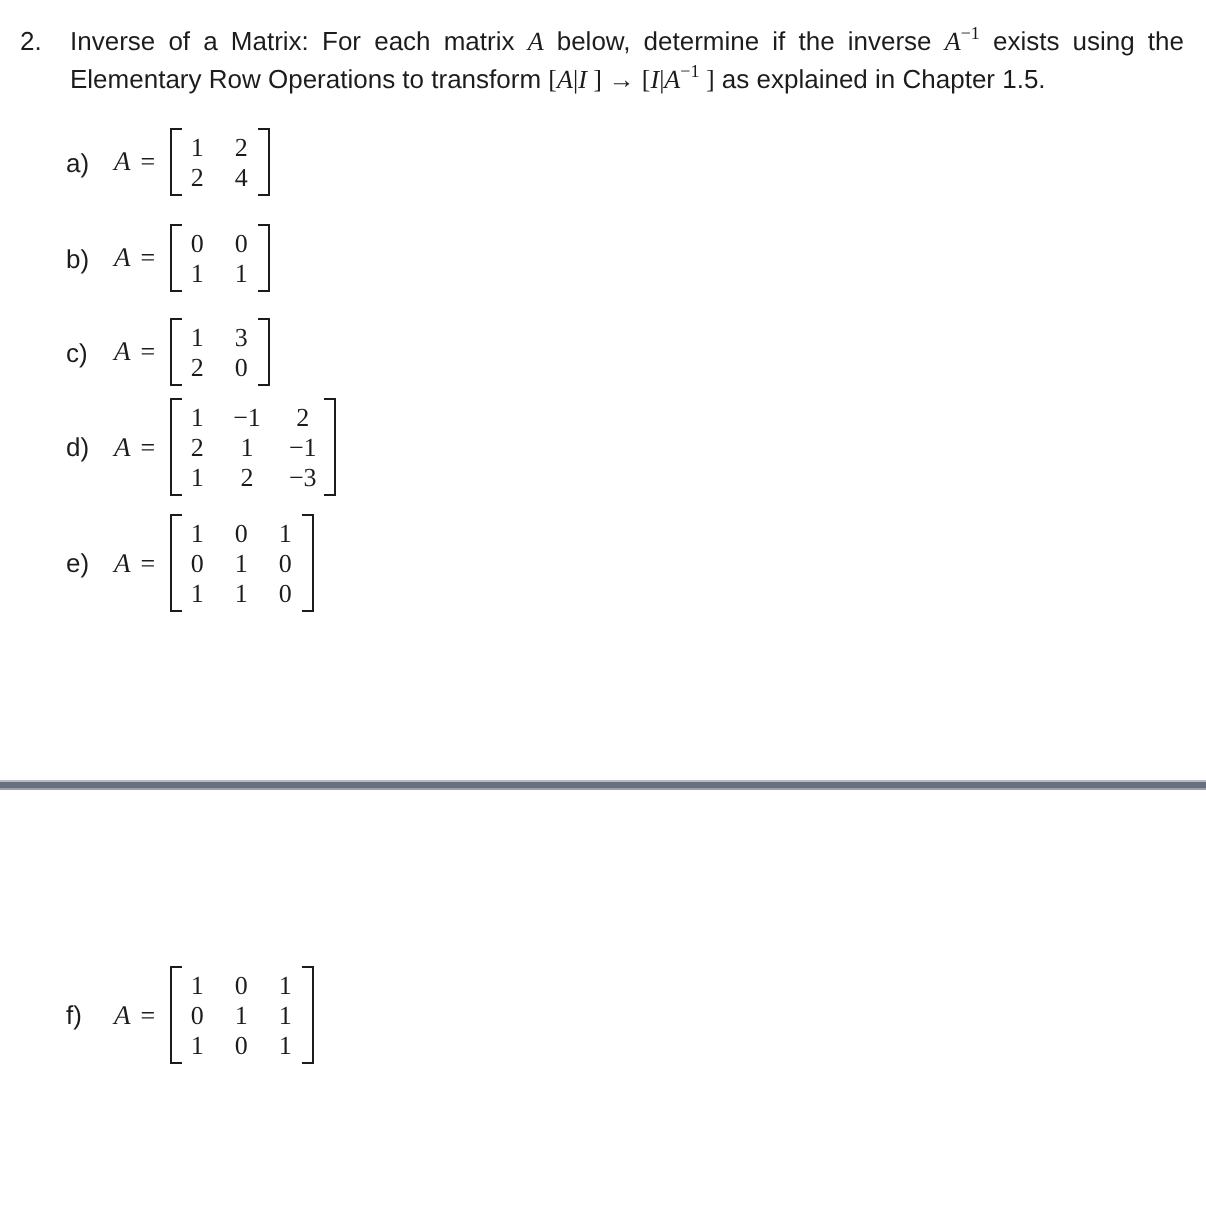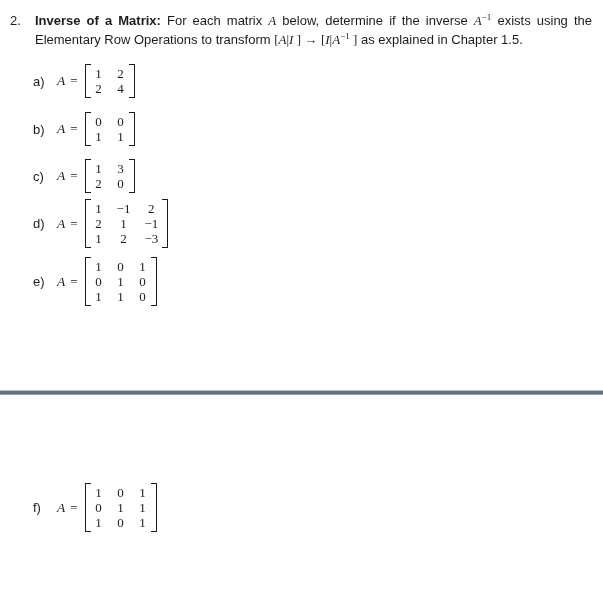--- a/index.html
+++ b/index.html
@@ -30,21 +30,21 @@
     width: 25px;
     flex: none;
   }
   .problem-body {
     flex: 1;
   }
   .para {
     text-align: justify;
   }
   .seg-normal { font-family: "Liberation Sans", sans-serif; }
-  .seg-bold   { font-family: "Liberation Sans", sans-serif; font-weight: 700; }
+  .seg-bold   { font-family: "Liberation Sans", sans-serif; font-weight: 400; }
   .seg-math   { font-family: "Liberation Serif", serif; font-style: italic; }
   .seg-mathup { font-family: "Liberation Serif", serif; }
   sup.seg-sup {
     font-family: "Liberation Serif", serif;
     font-size: 9px;
     line-height: 0;
     font-style: normal;
   }
   
   .parts { margin-left: 33px; }

